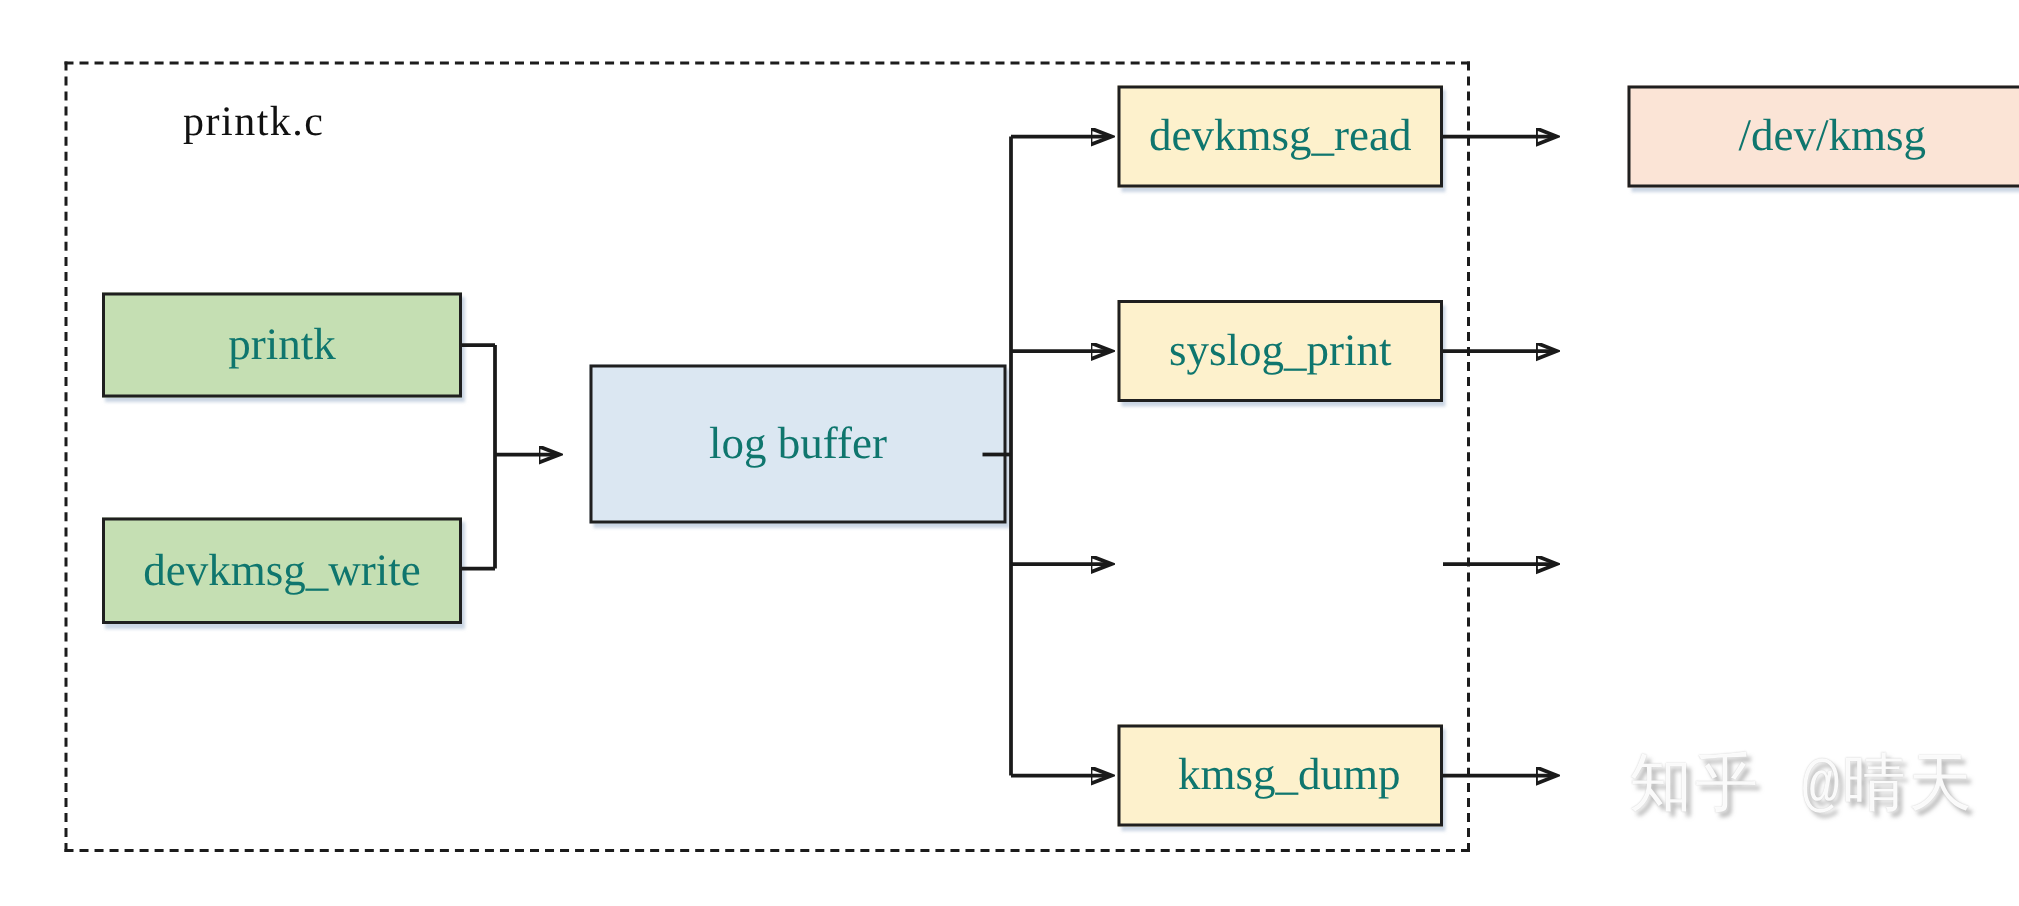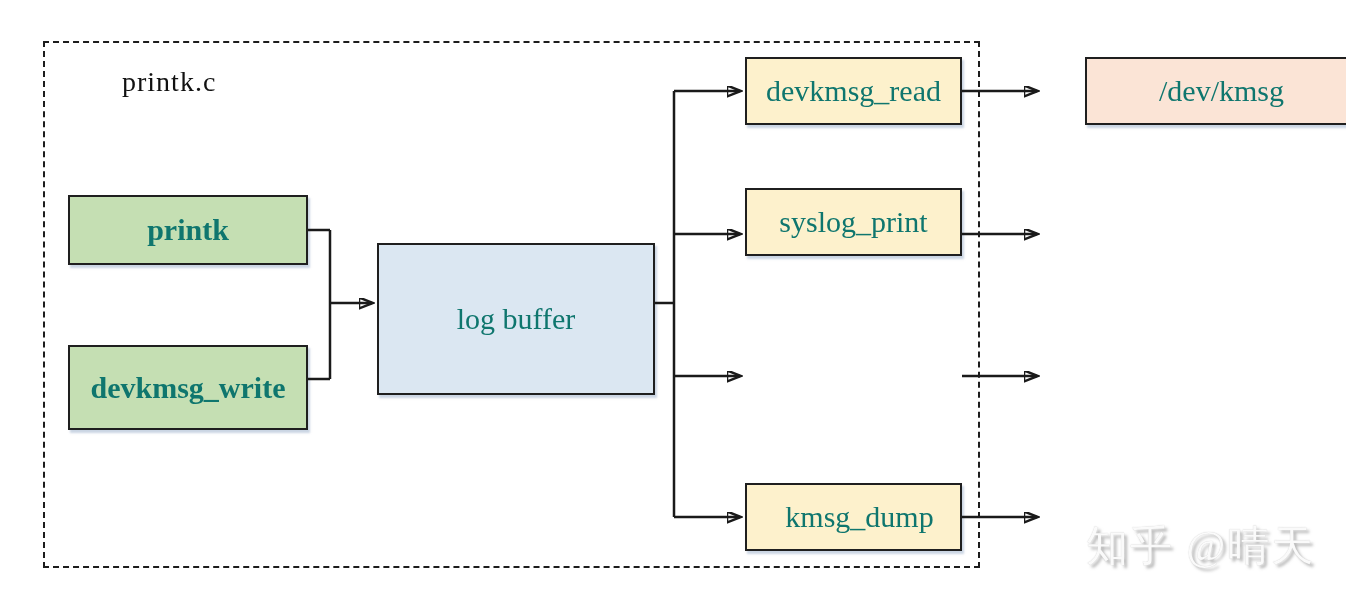--- a/index.html
+++ b/index.html
@@ -36,53 +36,53 @@
     display: flex;
     align-items: center;
     justify-content: center;
     border: 2px solid #1f1f1f;
     font-size: 30px;
     color: #0f766e;
     box-sizing: border-box;
     box-shadow: 2px 3px 2px rgba(158, 178, 204, 0.55);
     white-space: nowrap;
   }
-  .green  { background: #c5dfb3; font-weight: bold; }
+  .green  { background: #c5dfb3; }
   .blue   { background: #dbe7f2; }
   .yellow { background: #fdf1cc; }
   .pink   { background: #fbe4d6; margin-left: 43px; }
 
   #node-printk        { left: 68px;  top: 195px; width: 240px; height: 70px; }
-  #node-devkmsg-write { left: 68px;  top: 345px; width: 240px; height: 85px; }
-  #node-log-buffer    { left: 377px; top: 243px; width: 278px; height: 152px; }
+  #node-devkmsg-write { left: 68px;  top: 345px; width: 240px; height: 71px; }
+  #node-log-buffer    { left: 393px; top: 243px; width: 278px; height: 106px; }
 
   .fn-col   { left: 745px;  width: 217px; height: 68px; }
   .dest-col { left: 1042px; width: 273px; height: 68px; }
   .row-1 { top: 57px; }
-  .row-2 { top: 188px; }
+  .row-2 { top: 200px; }
   .row-3 { top: 342px; }
   .row-4 { top: 483px; padding-left: 12px; }
 
   #connectors {
     position: absolute;
     left: 0;
     top: 0;
     pointer-events: none;
   }
   #connectors path, #connectors line {
     stroke: #1a1a1a;
     stroke-width: 2.5;
     fill: none;
   }
   #watermark {
     position: absolute;
     left: 1086px;
-    top: 518px;
+    top: 494px;
     font-size: 42px;
-    font-family: Liberation Serif, serif;
+    font-family: Liberation Mono, monospace;
     color: rgba(255, 255, 255, 0.92);
     text-shadow: 0 0 1px rgba(185,185,185,0.9), 3px 3px 3px rgba(125,125,125,0.55);
     letter-spacing: 2px;
     white-space: nowrap;
   }
 </style>
 </head>
 <body>
 
 <div id="canvas">

